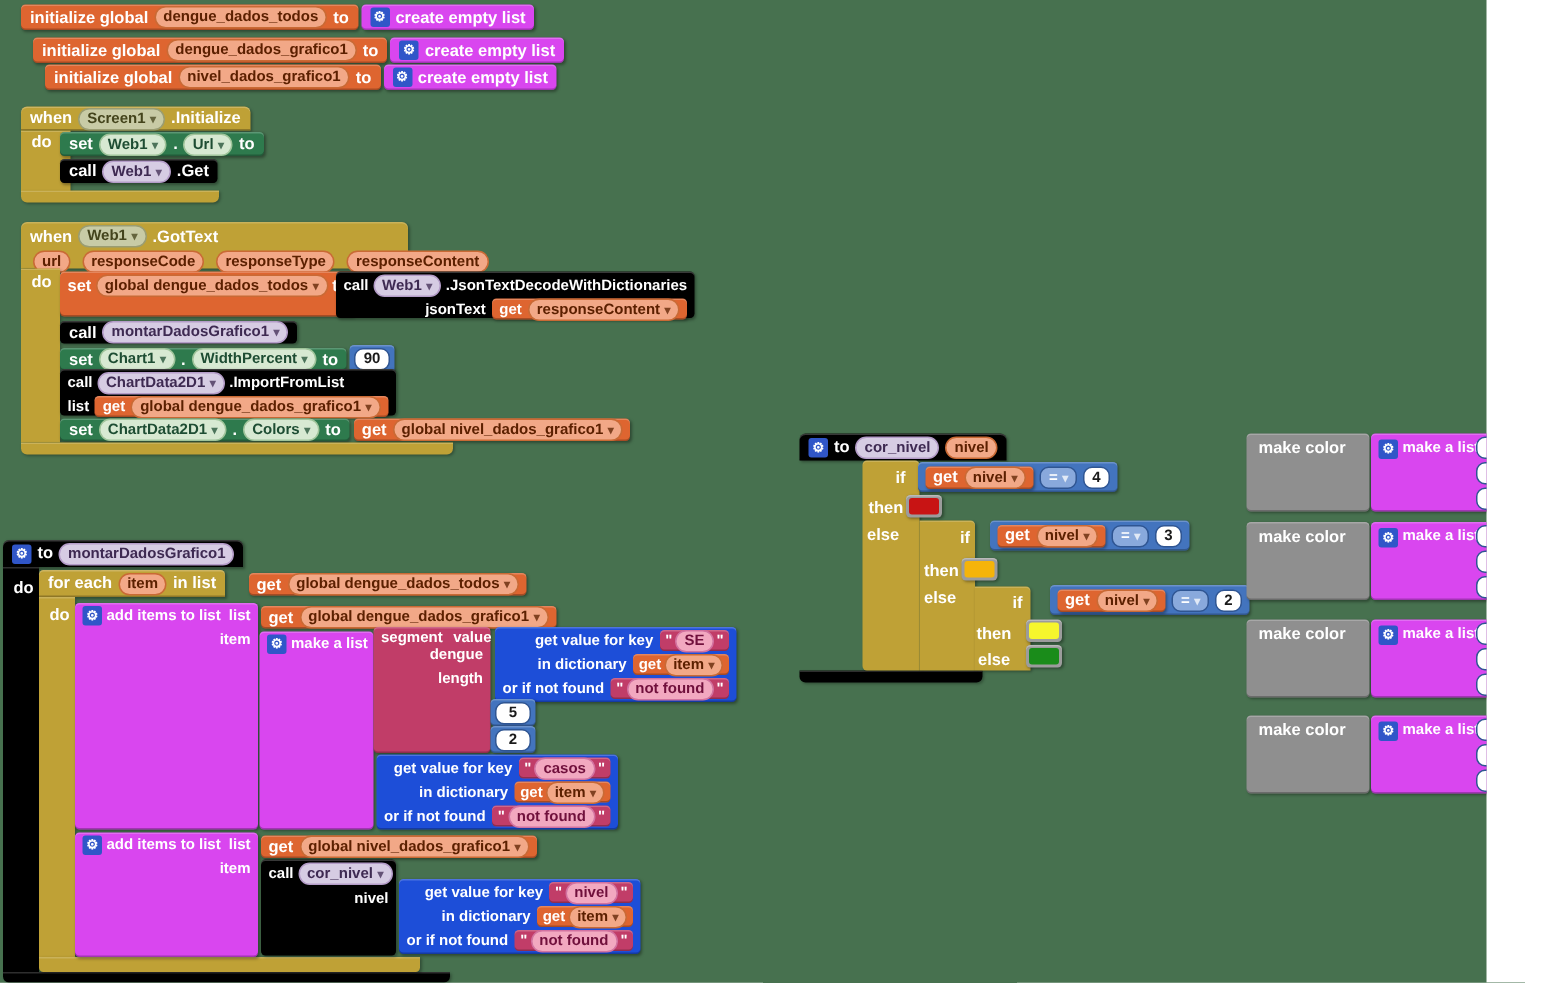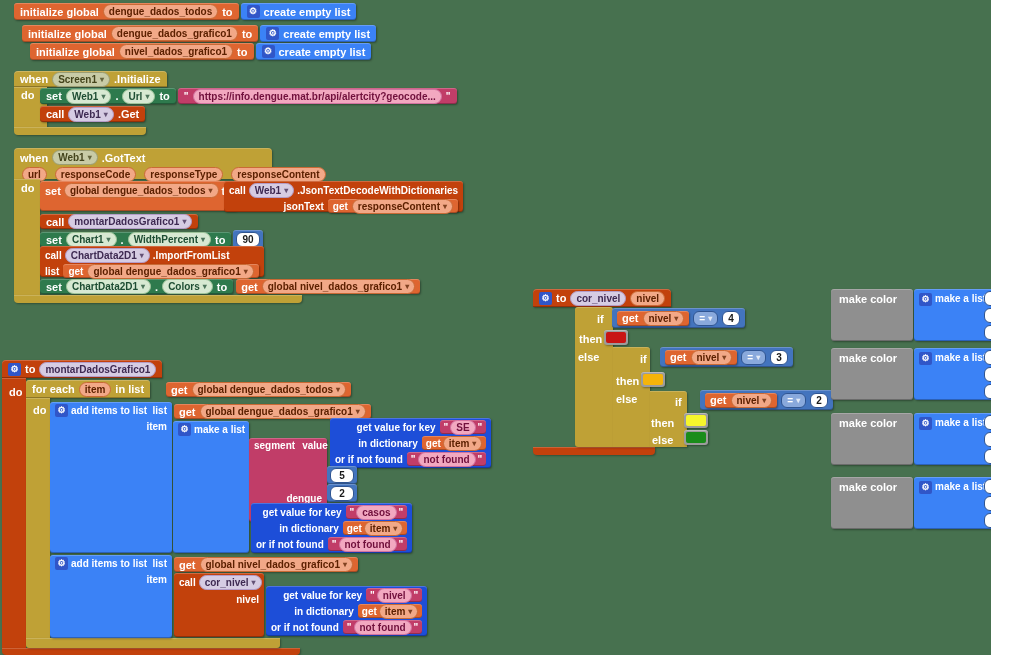--- a/index.html
+++ b/index.html
@@ -5,22 +5,22 @@
 html,body{margin:0;padding:0}
 .canvas{position:relative;width:991px;height:655px;background:#47714F;overflow:hidden;
  font-family:Liberation Sans, sans-serif;font-weight:bold;color:#fff;font-size:11px}
 .abs{position:absolute}
 .r{display:flex;align-items:center;gap:4px}
 .blk{display:flex;align-items:center;gap:4px;padding:0 6px;border-radius:3px;white-space:nowrap;
  box-shadow:inset 0 1px 0 rgba(255,255,255,.22),inset 0 -1px 0 rgba(0,0,0,.25),1px 1px 2px rgba(0,0,0,.35)}
 .col{display:flex;flex-direction:column;padding:2px 5px;border-radius:3px;white-space:nowrap;
  box-shadow:inset 0 1px 0 rgba(255,255,255,.22),inset 0 -1px 0 rgba(0,0,0,.25),1px 1px 2px rgba(0,0,0,.35)}
 .shape{border-radius:3px;box-shadow:inset 0 1px 0 rgba(255,255,255,.18),1px 1px 2px rgba(0,0,0,.3)}
-.orange{background:#DE6530}.blue{background:#3b82f6}.gold{background:#BFA136}
-.green{background:#2E7A4D}.purple{background:#c2410c}.navy{background:#1d4ed8}
+.orange{background:#DE6530}.blue{background:#d946ef}.gold{background:#BFA136}
+.green{background:#2E7A4D}.purple{background:#000000}.navy{background:#1d4ed8}
 .magenta{background:#C13D68}.mathblue{background:#4374BE}.grayb{background:#8F8F8F}
 .f10{font-size:10px}.f9{font-size:9px}
 .pill{display:inline-flex;align-items:center;background:#F2A887;color:#5C2000;border:1px solid #C96A35;
  border-radius:8px;padding:0 5px;font-size:10px;font-weight:bold;height:13px;line-height:13px;white-space:nowrap}
 .pill-sage{background:#C8CBA6;border-color:#9A9D72;color:#44441C}
 .pill-green{background:#D7E9D2;border-color:#9FC49A;color:#1E4D33}
 .pill-lav{background:#D6CCE3;border-color:#B49CC8;color:#3E2A52}
 .pill-pink{background:#F2A8C0;border-color:#D272A0;color:#70103C}
 .pill-white{background:#fff;border-color:#2F5592;color:#1A1A1A;border-radius:6px}
 .numpill{width:28px;justify-content:center}
@@ -87,25 +87,20 @@
     <span>do</span>
   </div>
   <div class="abs r" style="left:40px;top:88px;gap:2px">
     <div class="blk green" style="height:16px">
       <span>set</span>
       <span class="pill pill-green caret">Web1</span>
       <span>.</span>
       <span class="pill pill-green caret">Url</span>
       <span>to</span>
     </div>
-    <div class="blk magenta" style="height:16px">
-      <span class="quote"></span>
-      <span class="pill pill-pink f9">https://info.dengue.mat.br/api/alertcity?geocode...</span>
-      <span class="quote"></span>
-    </div>
   </div>
   <div class="abs blk purple" style="left:40px;top:106px;height:16px">
     <span>call</span>
     <span class="pill pill-lav caret">Web1</span>
     <span>.Get</span>
   </div>
   <div class="abs gold shape" style="left:14px;top:127px;width:132px;height:8px;border-radius:0 0 4px 4px"></div>
 
   <div class="abs gold shape" style="left:14px;top:148px;width:258px;height:31px;border-radius:4px 4px 0 0;padding:2px 6px;box-sizing:border-box">
     <div class="r">
@@ -227,21 +222,21 @@
     <span>get</span>
     <span class="pill caret">global dengue_dados_grafico1</span>
   </div>
   <div class="abs blue col f10" style="left:173px;top:421px;width:76px;height:132px;box-sizing:border-box">
     <div class="r" style="gap:3px">
       <span class="gear"></span>
       <span>make a list</span>
     </div>
   </div>
 
-  <div class="abs magenta col f10" style="left:249px;top:438px;width:78px;height:84px;justify-content:space-between;box-sizing:border-box">
+  <div class="abs magenta col f10" style="left:249px;top:418px;width:78px;height:84px;box-sizing:border-box">
     <div class="r" style="gap:7px">
       <span>segment</span>
       <span>value</span>
     </div>
     <div>
       <div class="r" style="justify-content:flex-end">
           <span>dengue</span>
         </div>
       <div class="r" style="justify-content:flex-end;margin-top:5px">
           <span>length</span>

